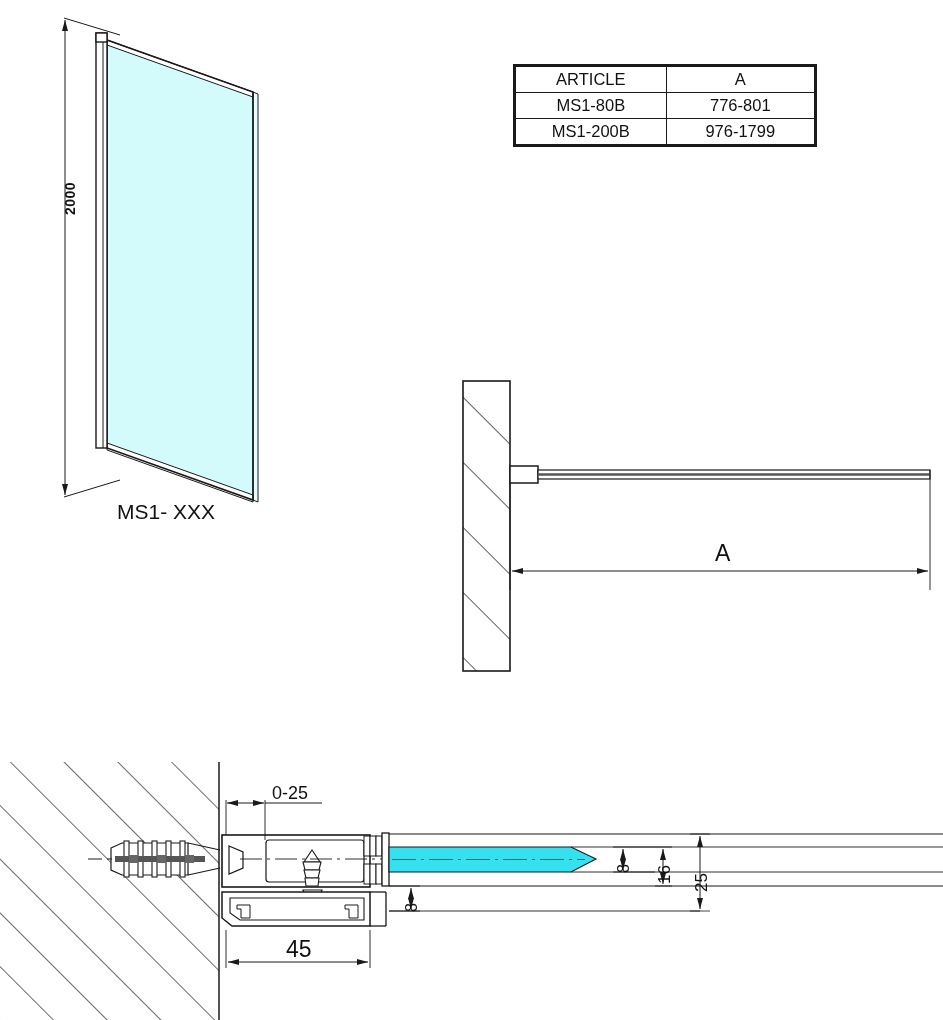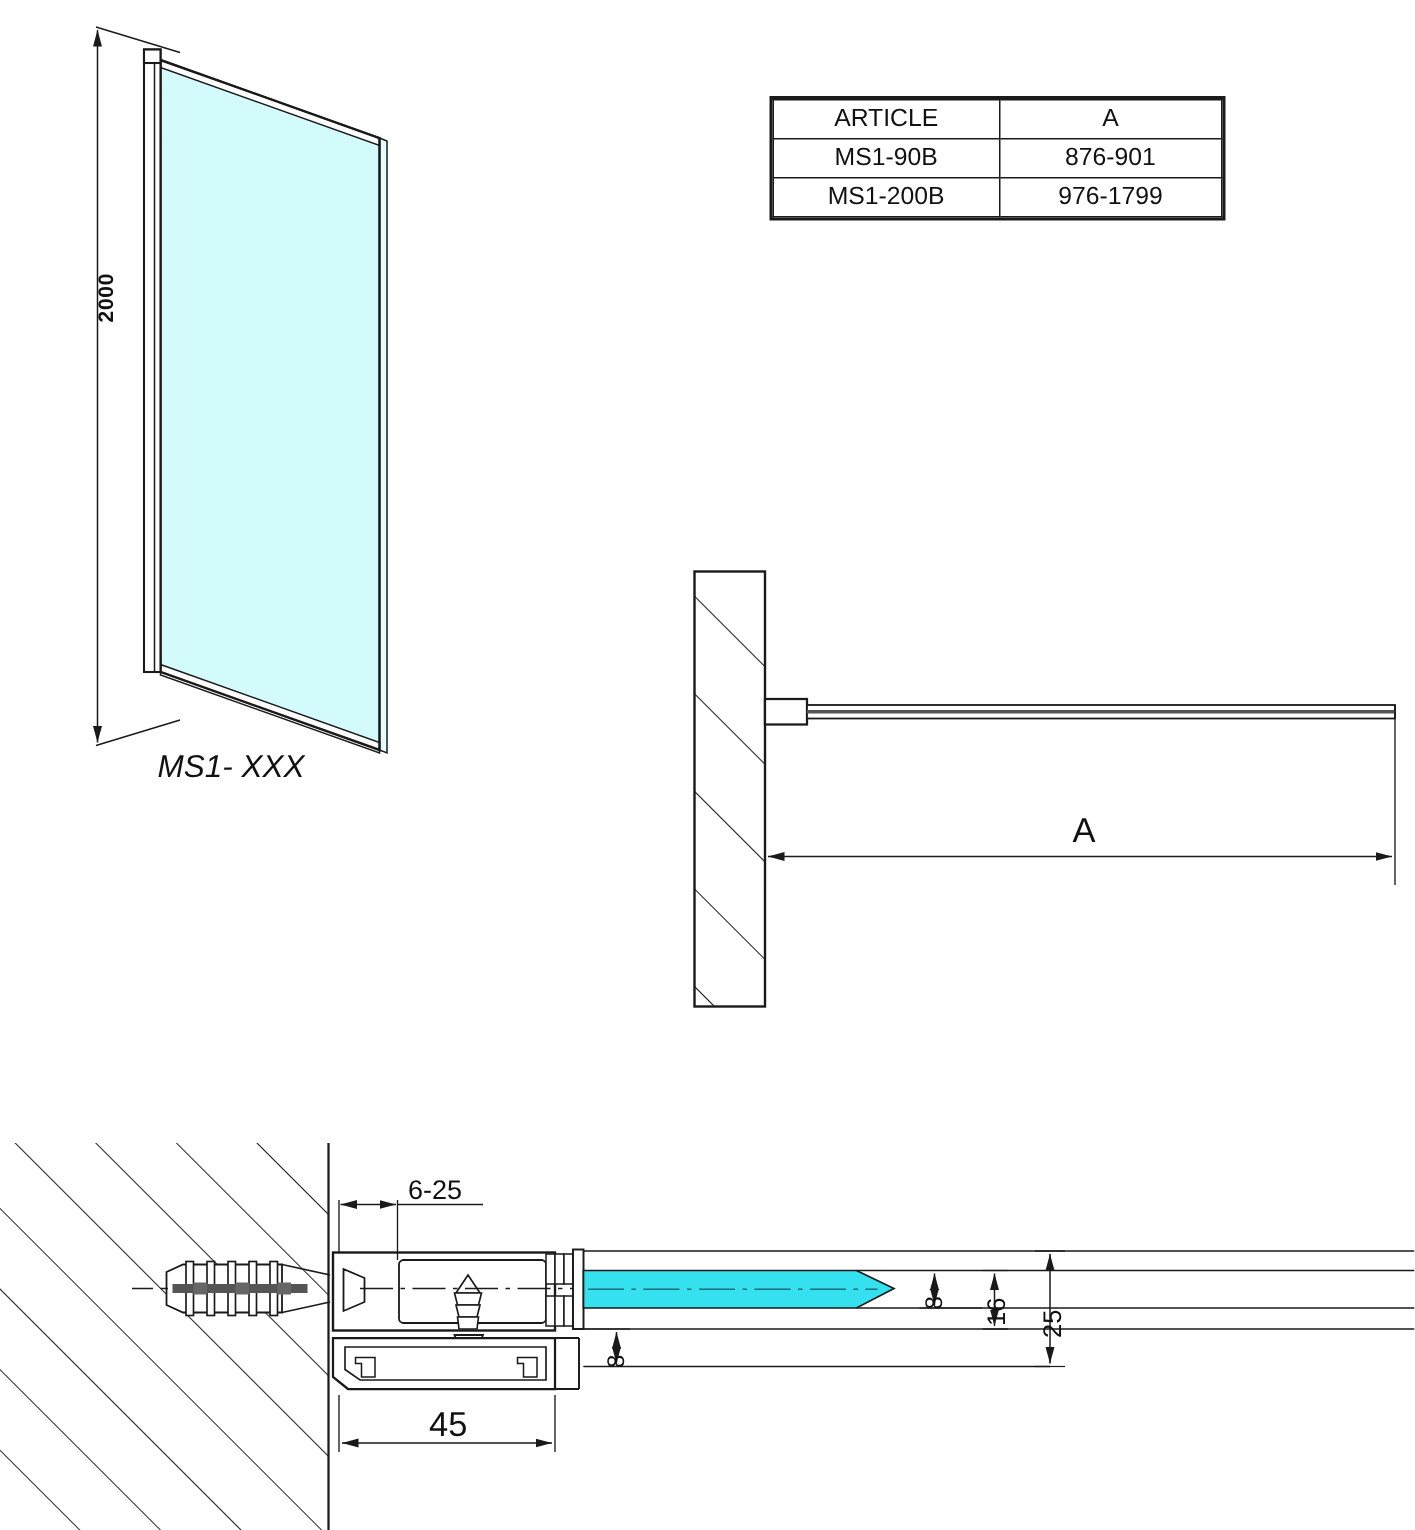--- a/index.html
+++ b/index.html
@@ -180,38 +180,38 @@
 </svg>
 
 <div id="article-table">
   <table>
     <tbody>
       <tr class="head">
         <td class="c1">ARTICLE</td>
         <td class="c2">A</td>
       </tr>
       <tr>
-        <td class="c1">MS1-90B</td>
-        <td class="c2">876-901</td>
+        <td class="c1">MS1-80B</td>
+        <td class="c2">776-801</td>
       </tr>
       <tr>
         <td class="c1">MS1-200B</td>
         <td class="c2">976-1799</td>
       </tr>
     </tbody>
   </table>
 </div>
 
 <div class="lbl rot90" style="left:62px;top:215px;font-weight:bold;font-size:14px;letter-spacing:0.5px;">2000</div>
 
-<div class="lbl lbl-big" style="left:105px;top:500px;font-style:italic;">MS1- XXX</div>
+<div class="lbl lbl-big" style="left:117px;top:500px;">MS1- XXX</div>
 
 <div class="lbl" style="left:715px;top:540px;font-size:23px;">A</div>
 
-<div class="lbl" style="left:272px;top:783px;font-size:18px;">6-25</div>
+<div class="lbl" style="left:272px;top:783px;font-size:18px;">0-25</div>
 
 <div class="lbl" style="left:286px;top:936px;font-size:23px;">45</div>
 
 <div class="lbl rot90" style="left:615px;top:873px;font-size:16px;">8</div>
 
 <div class="lbl rot90" style="left:403px;top:912px;font-size:16px;">8</div>
 
 <div class="lbl rot90" style="left:655px;top:884px;font-size:17px;">16</div>
 
 <div class="lbl rot90" style="left:692px;top:892px;font-size:17px;">25</div>

